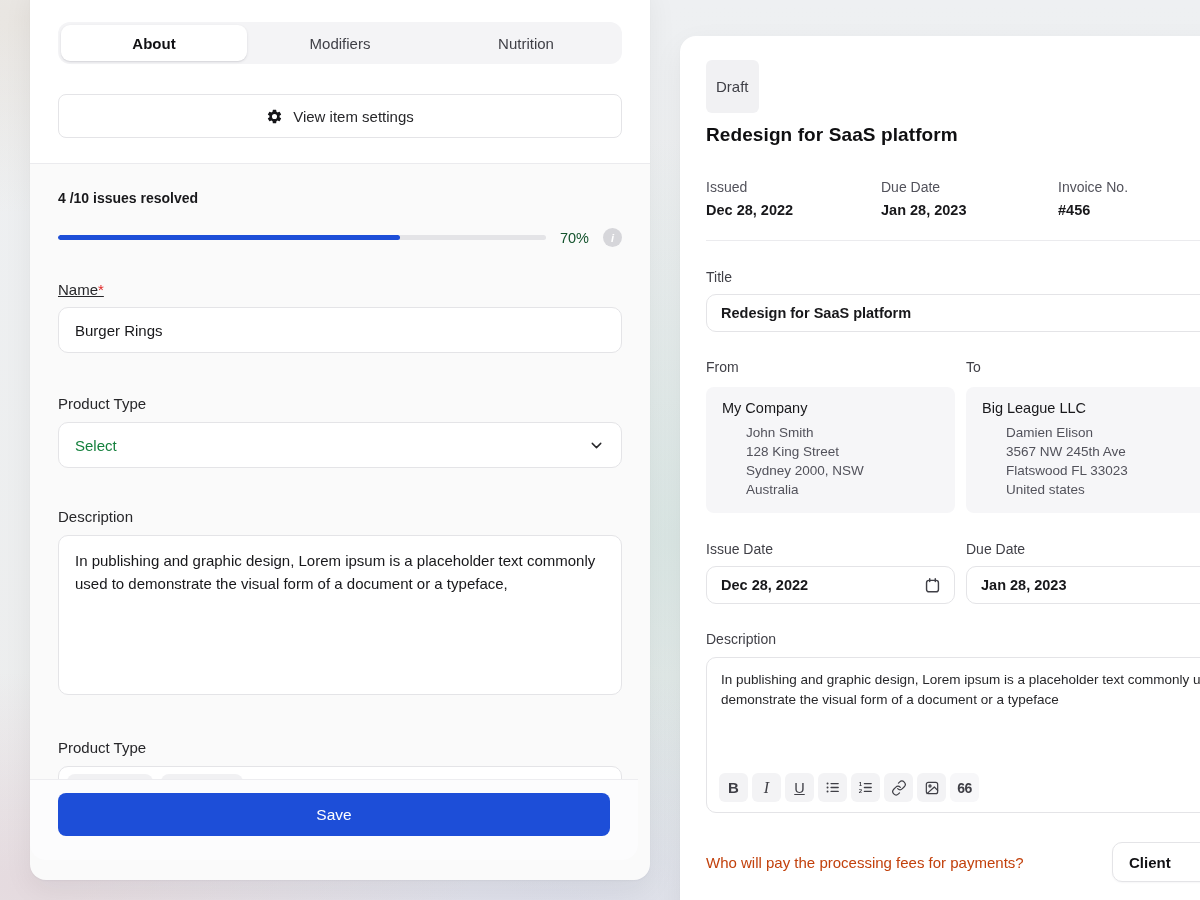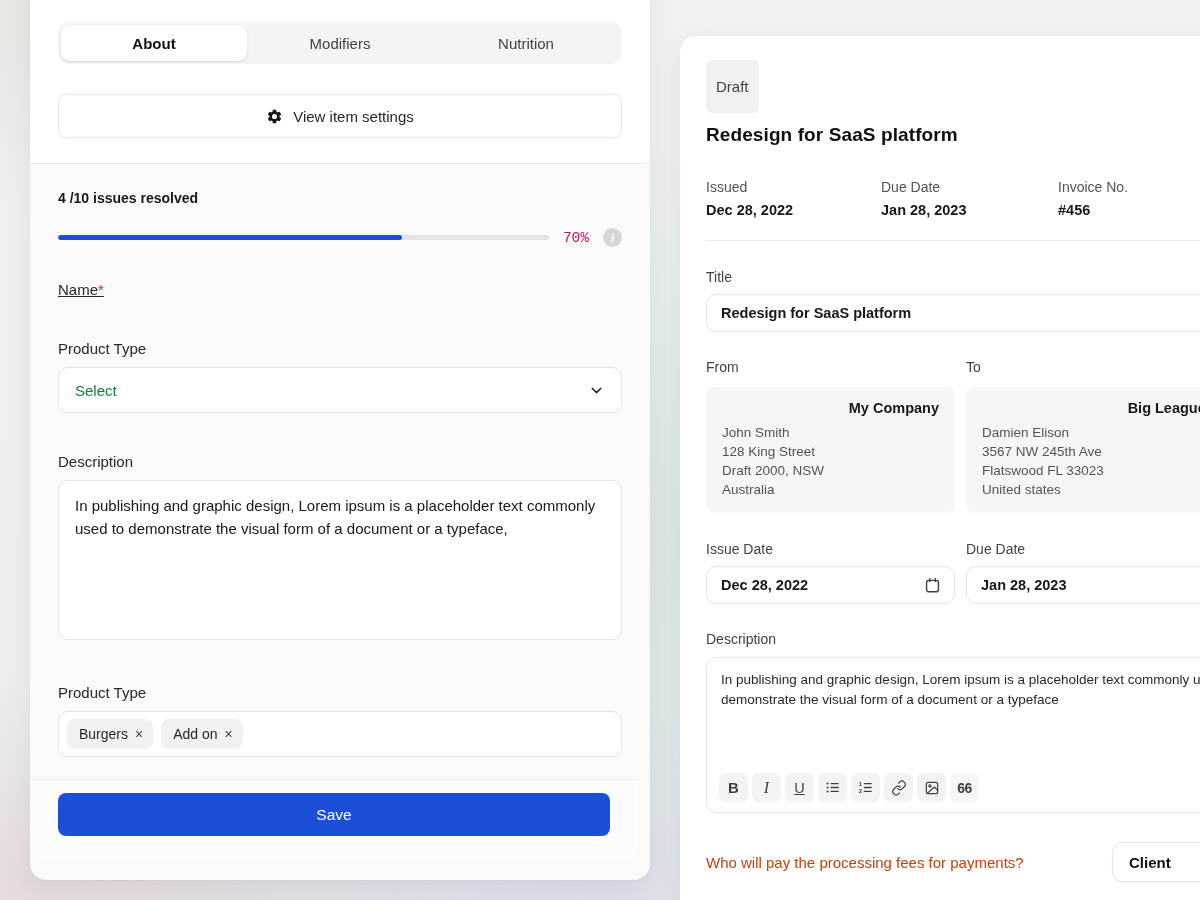--- a/index.html
+++ b/index.html
@@ -22,21 +22,21 @@
   .lp-header { background:#fff; border-radius:16px 16px 0 0; padding:42px 28px 25px; border-bottom:1px solid #ebebee; }
   .tabs { background:#f4f4f6; border-radius:12px; padding:3px; display:flex; height:42px; }
   .tab { flex:1; display:flex; align-items:center; justify-content:center; font-size:15px; color:#3f3f46; border-radius:9px; cursor:pointer; }
   .tab.active { background:#fff; color:#111114; font-weight:700; box-shadow:0 1px 3px rgba(16,24,40,.10), 0 1px 1px rgba(16,24,40,.05); }
   .settings-btn { margin-top:30px; width:100%; height:44px; background:#fff; border:1px solid #e4e4e7; border-radius:8px; display:flex; align-items:center; justify-content:center; gap:10px; font-size:15px; font-weight:500; color:#27272a; cursor:pointer; }
   .lp-content { padding:26px 28px 0; }
   .progress-title { font-size:14px; font-weight:700; color:#18181b; }
   .progress-row { display:flex; align-items:center; margin-top:22px; gap:14px; }
   .progress-track { flex:1; height:5px; background:#e4e4e7; border-radius:99px; overflow:hidden; }
   .progress-fill { height:100%; background:#1d4ed8; border-radius:99px; }
-  .progress-pct { font-size:14.5px; color:#be185d;font-family:Liberation Mono, monospace; }
+  .progress-pct { font-size:14.5px; color:#14532d; }
   .info-dot { width:19px; height:19px; border-radius:50%; background:#d6d6da; color:#fff; font-size:11px; font-weight:700; display:flex; align-items:center; justify-content:center; font-style:italic; }
   .field-label { font-size:15px; color:#27272a; }
   .req { color:#e02424; }
   .text-input { margin-top:9px; width:100%; height:46px; background:#fff; border:1px solid #e4e4e7; border-radius:10px; padding:0 16px; font-size:15px; color:#18181b; font-family:inherit; outline:none; }
   .select-box { margin-top:10px; width:100%; height:46px; background:#fff; border:1px solid #e4e4e7; border-radius:10px; padding:0 16px; display:flex; align-items:center; justify-content:space-between; cursor:pointer; }
   .placeholder { font-size:15px; color:#15803d; }
   .textarea { margin-top:10px; width:100%; height:160px; background:#fff; border:1px solid #e4e4e7; border-radius:10px; padding:14px 16px; font-size:15px; line-height:1.52; color:#18181b; font-family:inherit; resize:none; outline:none; }
   .mt34 { margin-top:34px;text-decoration:underline; } .mt42 { margin-top:42px; } .mt40 { margin-top:40px; }
   .tag-field { margin-top:10px; width:100%; min-height:46px; background:#fff; border:1px solid #e4e4e7; border-radius:10px; padding:7px 8px; display:flex; align-items:center; gap:8px; }
   .tag { background:#f1f1f3; border-radius:8px; height:30px; display:flex; align-items:center; gap:7px; padding:0 10px 0 12px; font-size:14px; color:#27272a; }
@@ -49,22 +49,22 @@
   .badge { display:inline-block; background:#f1f1f3; border-radius:6px; padding:18px 10px; font-size:15px; color:#3f3f46; }
   .inv-title { margin-top:11px; font-size:19px; font-weight:700; color:#0f0f11; letter-spacing:.1px; }
   .meta-row { margin-top:33px; display:grid; grid-template-columns:175px 177px 1fr; }
   .meta-label { font-size:14px; color:#52525b; }
   .meta-value { margin-top:7px; font-size:14.5px; font-weight:700; color:#18181b; }
   .divider { margin-top:22px; border-top:1px solid #ebebee; margin-right:-26px; }
   .r-label { font-size:14px; color:#3f3f46; }
   .r-input { margin-top:9px; width:100%; height:38px; background:#fff; border:1px solid #e4e4e7; border-radius:10px; padding:0 14px; font-size:14.5px; font-weight:700; color:#18181b; font-family:inherit; outline:none; }
   .two-col { display:grid; grid-template-columns:249px 1fr; gap:11px; }
   .addr-card { background:#f6f6f8; border-radius:8px; padding:13px 16px 14px; }
-  .addr-company { font-size:14.5px; font-weight:700; color:#18181b;text-align:right; }
-  .addr-line { font-size:13.5px; color:#52525b; line-height:19px; }
+  .addr-company { font-size:14.5px; font-weight:400; color:#18181b; }
+  .addr-line { font-size:13.5px; color:#52525b; line-height:19px;margin-left:24px; }
   .addr-lines { margin-top:7px; }
   .date-input { margin-top:9px; height:38px; background:#fff; border:1px solid #e4e4e7; border-radius:10px; padding:0 12px 0 14px; display:flex; align-items:center; justify-content:space-between; font-size:14.5px; font-weight:700; color:#18181b; cursor:pointer; }
   .editor { margin-top:10px; border:1px solid #e4e4e7; border-radius:10px; height:156px; position:relative; padding:12px 14px; background:#fff; }
   .editor-text { font-size:13.5px; line-height:1.45; color:#27272a; white-space:normal; }
   .toolbar { position:absolute; left:12px; bottom:10px; display:flex; gap:4px; align-items:center; }
   .tb-btn { width:29px; height:29px; background:#f3f3f5; border:none; border-radius:6px; display:flex; align-items:center; justify-content:center; color:#3f3f46; cursor:pointer; font-family:inherit; }
   .tb-bold { font-weight:800; font-size:15px; }
   .tb-italic { font-family:"Liberation Serif", serif; font-style:italic; font-size:16px; }
   .tb-underline { font-size:14.5px; text-decoration:underline; }
   .tb-quote { font-weight:700; font-size:14px; letter-spacing:-.5px; background:#f7f7f9; }
@@ -101,20 +101,21 @@
       <div class="progress-track">
         <div class="progress-fill" style="width: 70%;"></div>
       </div>
       <span class="progress-pct">70%</span>
       <span class="info-dot">i</span>
     </div>
 
     <div class="field-label mt34">
       <span>Name</span><span class="req">*</span>
     </div>
+    <input class="text-input" type="text" value="Burger Rings" style="">
 
     <div class="field-label mt42">Product Type</div>
     <div class="select-box">
       <span class="placeholder">Select</span>
       <span style="display:flex;">
         <svg class="stroke-ic" width="17" height="17" viewBox="0 0 24 24" style="stroke:#27272a;stroke-width:2;">
             <polyline points="6 9 12 15 18 9"></polyline>
           </svg>
       </span>
     </div>
@@ -167,21 +168,21 @@
   <div class="two-col" style="margin-top:27px;">
     <div class="r-label">From</div>
     <div class="r-label">To</div>
   </div>
   <div class="two-col" style="margin-top:12px;">
     <div class="addr-card">
       <div class="addr-company">My Company</div>
       <div class="addr-lines">
         <div class="addr-line">John Smith</div>
         <div class="addr-line">128 King Street</div>
-        <div class="addr-line">Draft 2000, NSW</div>
+        <div class="addr-line">Sydney 2000, NSW</div>
         <div class="addr-line">Australia</div>
       </div>
     </div>
     <div class="addr-card">
       <div class="addr-company">Big League LLC</div>
       <div class="addr-lines">
         <div class="addr-line">Damien Elison</div>
         <div class="addr-line">3567 NW 245th Ave</div>
         <div class="addr-line">Flatswood FL 33023</div>
         <div class="addr-line">United states</div>

